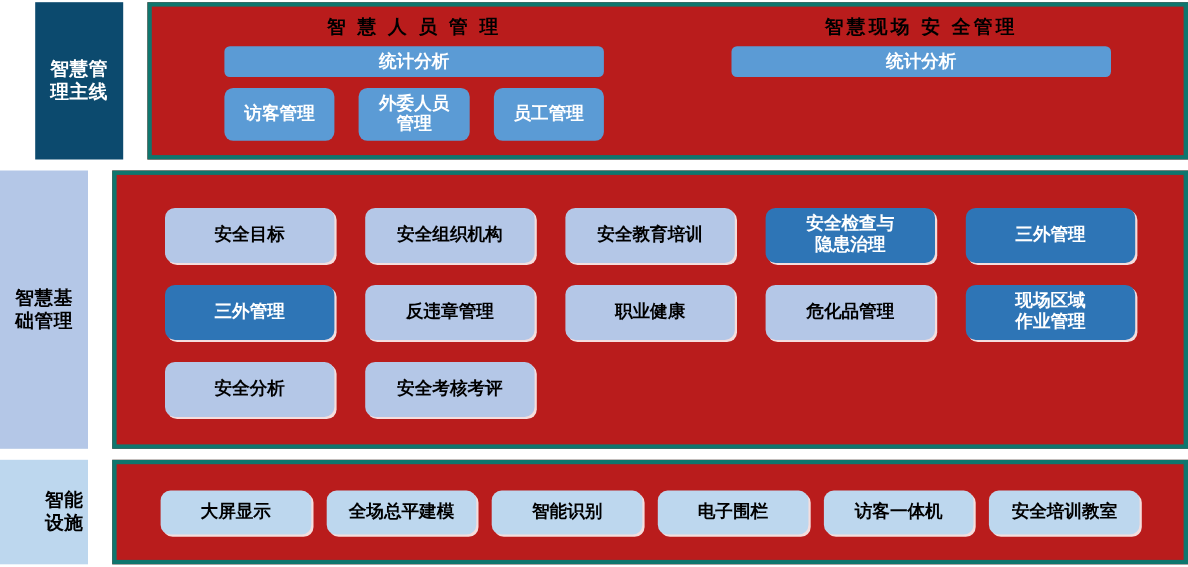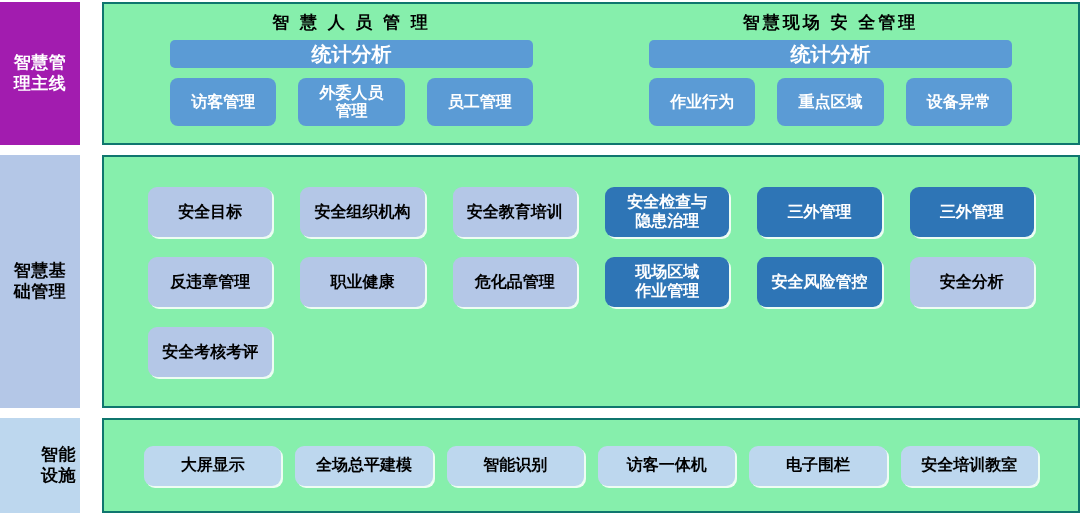--- a/index.html
+++ b/index.html
@@ -38,30 +38,30 @@
     justify-content: center;
     text-align: center;
     font-weight: bold;
     font-size: 17px;
     line-height: 1.22;
     letter-spacing: 0.5px;
     box-sizing: border-box;
     padding: 2px;
   }
 
-  .row-label.dark   { background: #a21caf; color: #ffffff; }
+  .row-label.dark   { background: #0c4a6e; color: #ffffff; margin-left: 32px; }
   .row-label.mid    { background: #B4C7E7; color: #000000; }
   .row-label.light  { background: #BDD7EE; color: #000000; padding-left: 39px; }
 
   .row-gap { flex: 0 0 22px; }
 
   .panel {
     flex: 1 1 auto;
-    background: #86efac;
-    border: 2px solid #0f766e;
+    background: #b91c1c;
+    border: 4px solid #0f766e;
     box-sizing: border-box;
     position: relative;
   }
 
   
   #row1 { top: 2px; height: 143px; }
 
   .r1-groups {
     display: flex;
     width: 100%;
@@ -87,21 +87,21 @@
   }
   .wide-btn {
     width: 100%;
     height: 28px;
     background: #5B9BD5;
     color: #ffffff;
     border-radius: 5px;
     display: flex;
     align-items: center;
     justify-content: center;
-    font-size: 20px;
+    font-size: 16px;
     font-weight: bold;
     margin-bottom: 10px;
     box-sizing: border-box;
   }
   .trio {
     display: flex;
     width: 100%;
     gap: 22px;
     height: 48px;
   }
@@ -119,21 +119,21 @@
     line-height: 1.15;
     box-sizing: border-box;
     padding: 2px 4px;
   }
 
   
   #row2 { top: 155px; height: 253px; }
 
   .grid5 {
     display: grid;
-    grid-template-columns: repeat(6, 1fr);
+    grid-template-columns: repeat(5, 1fr);
     grid-template-rows: repeat(3, 50px);
     column-gap: 28px;
     row-gap: 20px;
     box-sizing: border-box;
     padding: 30px 44px 30px 44px;
     width: 100%;
     height: 100%;
   }
   .cell {
     border-radius: 9px;
@@ -204,25 +204,20 @@
           <div class="trio">
             <div class="chip">访客管理</div>
             <div class="chip">外委人员<br>管理</div>
             <div class="chip">员工管理</div>
           </div>
         </div>
 
         <div class="r1-group">
           <div class="group-title">智慧现场 安 全管理</div>
           <div class="wide-btn">统计分析</div>
-          <div class="trio">
-            <div class="chip">作业行为</div>
-            <div class="chip">重点区域</div>
-            <div class="chip">设备异常</div>
-          </div>
         </div>
 
       </div>
     </div>
   </div>
 
   <div class="row" id="row2" style="width:1080px;">
     <div class="row-label mid">
       <div>
         <div>智慧基</div>
@@ -237,41 +232,40 @@
         <div class="cell lt">安全教育培训</div>
         <div class="cell dk">安全检查与<br>隐患治理</div>
         <div class="cell dk">三外管理</div>
 
         <div class="cell dk">三外管理</div>
         <div class="cell lt">反违章管理</div>
         <div class="cell lt">职业健康</div>
         <div class="cell lt">危化品管理</div>
         <div class="cell dk">现场区域<br>作业管理</div>
 
-        <div class="cell dk">安全风险管控</div>
         <div class="cell lt">安全分析</div>
         <div class="cell lt">安全考核考评</div>
         <div class="cell empty"></div>
       </div>
     </div>
   </div>
 
   <div class="row" id="row3" style="width:1080px;">
     <div class="row-label light">
       <div>
         <div>智能</div>
         <div>设施</div>
       </div>
     </div>
     <div class="row-gap"></div>
     <div class="panel">
       <div class="strip">
         <div class="pill">大屏显示</div>
         <div class="pill">全场总平建模</div>
         <div class="pill">智能识别</div>
+        <div class="pill">电子围栏</div>
         <div class="pill">访客一体机</div>
-        <div class="pill">电子围栏</div>
         <div class="pill">安全培训教室</div>
       </div>
     </div>
   </div>
 
 </div>
 
 </body></html>

